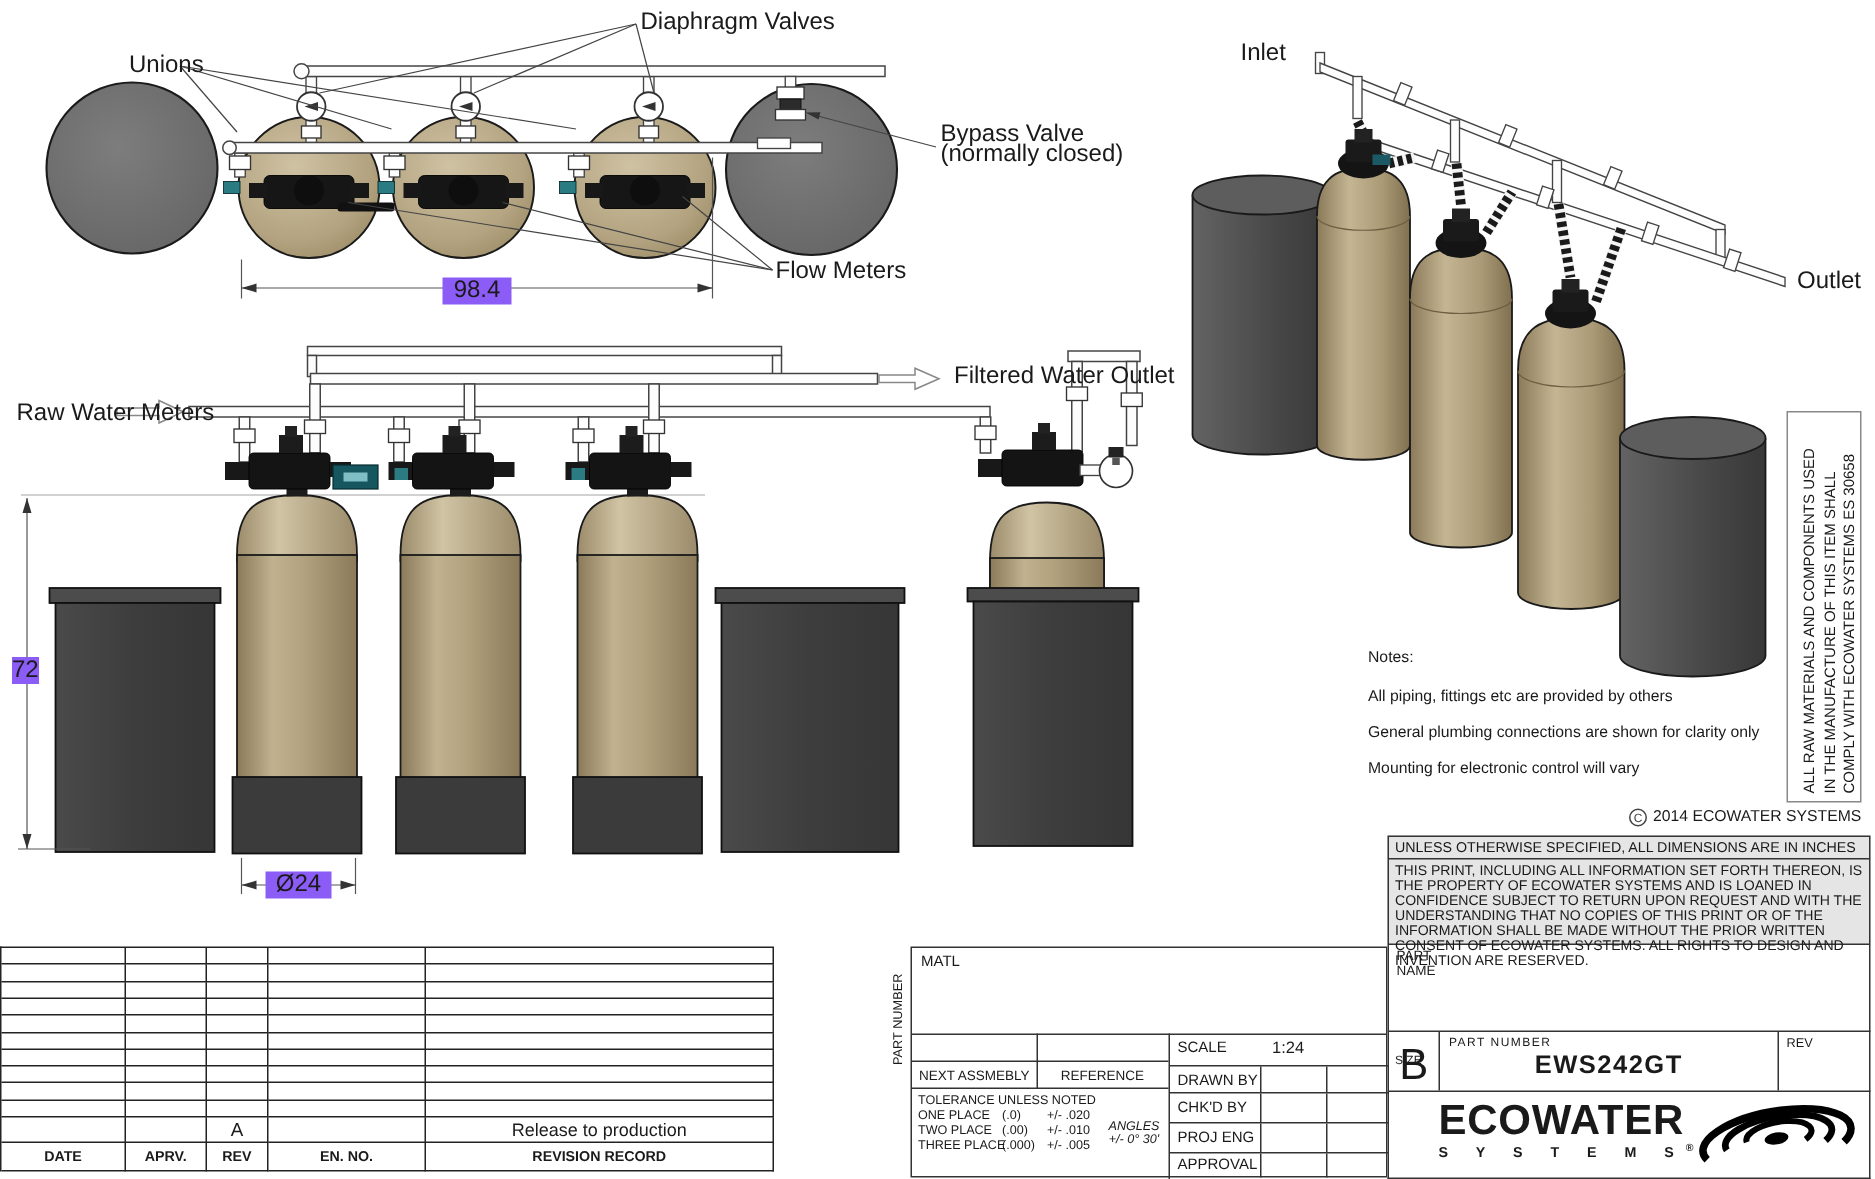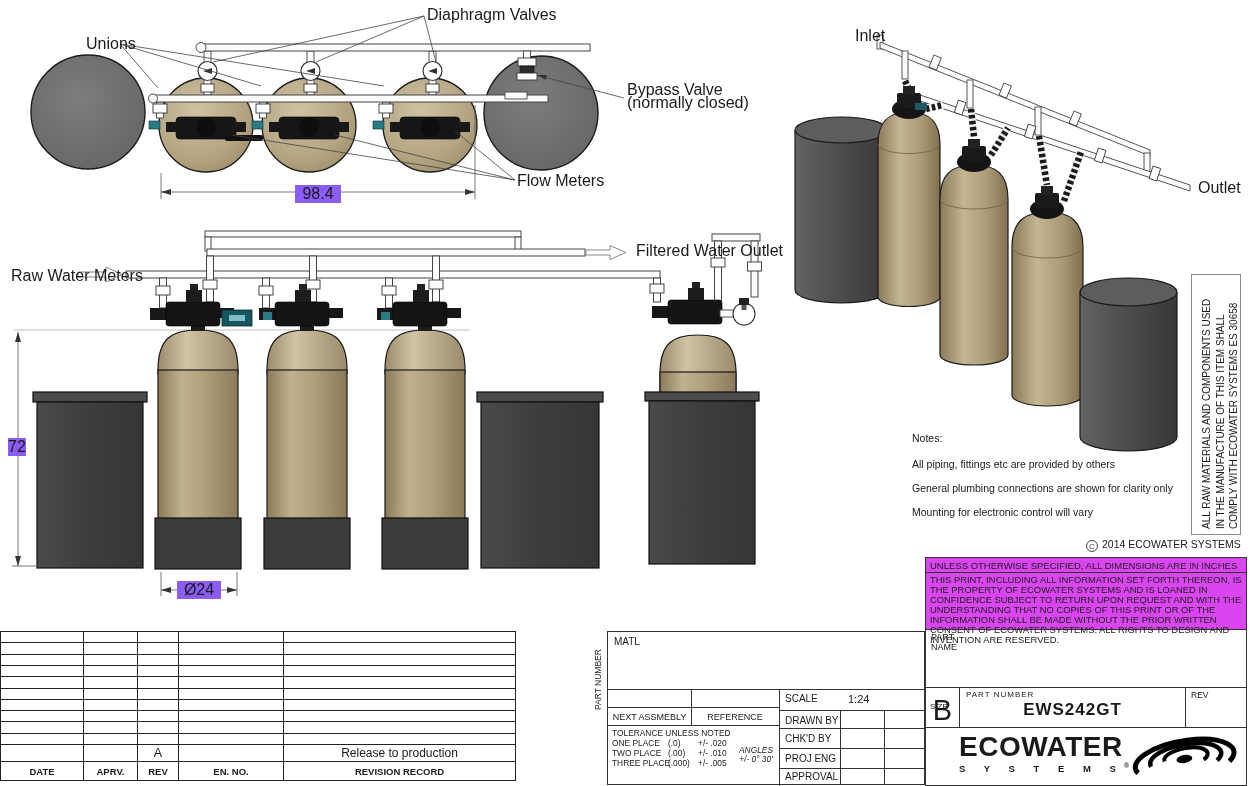--- a/index.html
+++ b/index.html
@@ -25,21 +25,21 @@
   .vtext { position:absolute; transform:rotate(-90deg); transform-origin:left top; font-size:10px; line-height:13.5px; white-space:pre-line; }
 
   
   .note-line { position:absolute; font-size:10.5px; white-space:nowrap; }
 
   
   .copyright { left:1086px; top:538px; font-size:10.5px; }
   .csym { display:inline-block; width:12px; height:12px; border:1px solid #444; border-radius:50%; font-size:8px; line-height:12px; text-align:center; vertical-align:-1px; margin-right:4px; color:#444; }
 
   
-  .legal { left:925px; top:557px; width:322px; height:73px; border:1.2px solid #333; background:#d946ef; }
+  .legal { left:925px; top:557px; width:322px; height:73px; border:1.2px solid #333; background:#e5e5e5; }
   .legal .units { border-bottom:1.2px solid #333; font-size:9.5px; padding:2px 0 1px 4px; white-space:nowrap; }
   .legal .prop { font-size:9.4px; line-height:10px; padding:2px 3px 0 4px; }
 
   
   .partname { left:925px; top:630px; width:322px; height:58px; border:1.2px solid #333; border-top:none; }
   .partname .t { position:absolute; left:5px; top:3px; font-size:9px; line-height:9.5px; white-space:pre-line; }
   .sizerow { left:925px; top:688px; width:322px; height:40px; border:1.2px solid #333; border-top:none; display:flex; }
   .cell-size { width:34px; border-right:1.2px solid #333; position:relative; }
   .cell-size .k { position:absolute; left:4px; top:14px; font-size:8px;text-align:right; }
   .cell-size .v { position:absolute; left:0; top:6px; width:100%; text-align:center; font-size:29px; }
@@ -448,21 +448,21 @@
   <div class="lbl pre" style="left:627px;top:84px;line-height:12.5px">Bypass Valve
 (normally closed)</div>
   <div class="lbl" style="left:517px;top:172px">Flow Meters</div>
   <div class="lbl ctr bgw" style="left:295px;top:185px;width:46px">98.4</div>
 
   <div class="lbl" style="left:11px;top:267px">Raw Water Meters</div>
   <div class="lbl" style="left:636px;top:242px">Filtered Water Outlet</div>
   <div class="lbl bgw" style="left:8px;top:438px">72</div>
   <div class="lbl ctr bgw" style="left:177px;top:581px;width:44px">Ø24</div>
 
-  <div class="lbl" style="left:855px;top:27px">Inlet</div>
+  <div class="lbl" style="left:827px;top:27px">Inlet</div>
   <div class="lbl" style="left:1198px;top:179px">Outlet</div>
 
 
   <div class="abs compliance-box">
     <div class="vtext" style="left:8px;top:254px;width:248px">ALL RAW MATERIALS AND COMPONENTS USED
 IN THE MANUFACTURE OF THIS ITEM SHALL
 COMPLY WITH ECOWATER SYSTEMS ES 30658</div>
   </div>
 
   <div class="note-line" style="left:912px;top:432px">Notes:</div>

